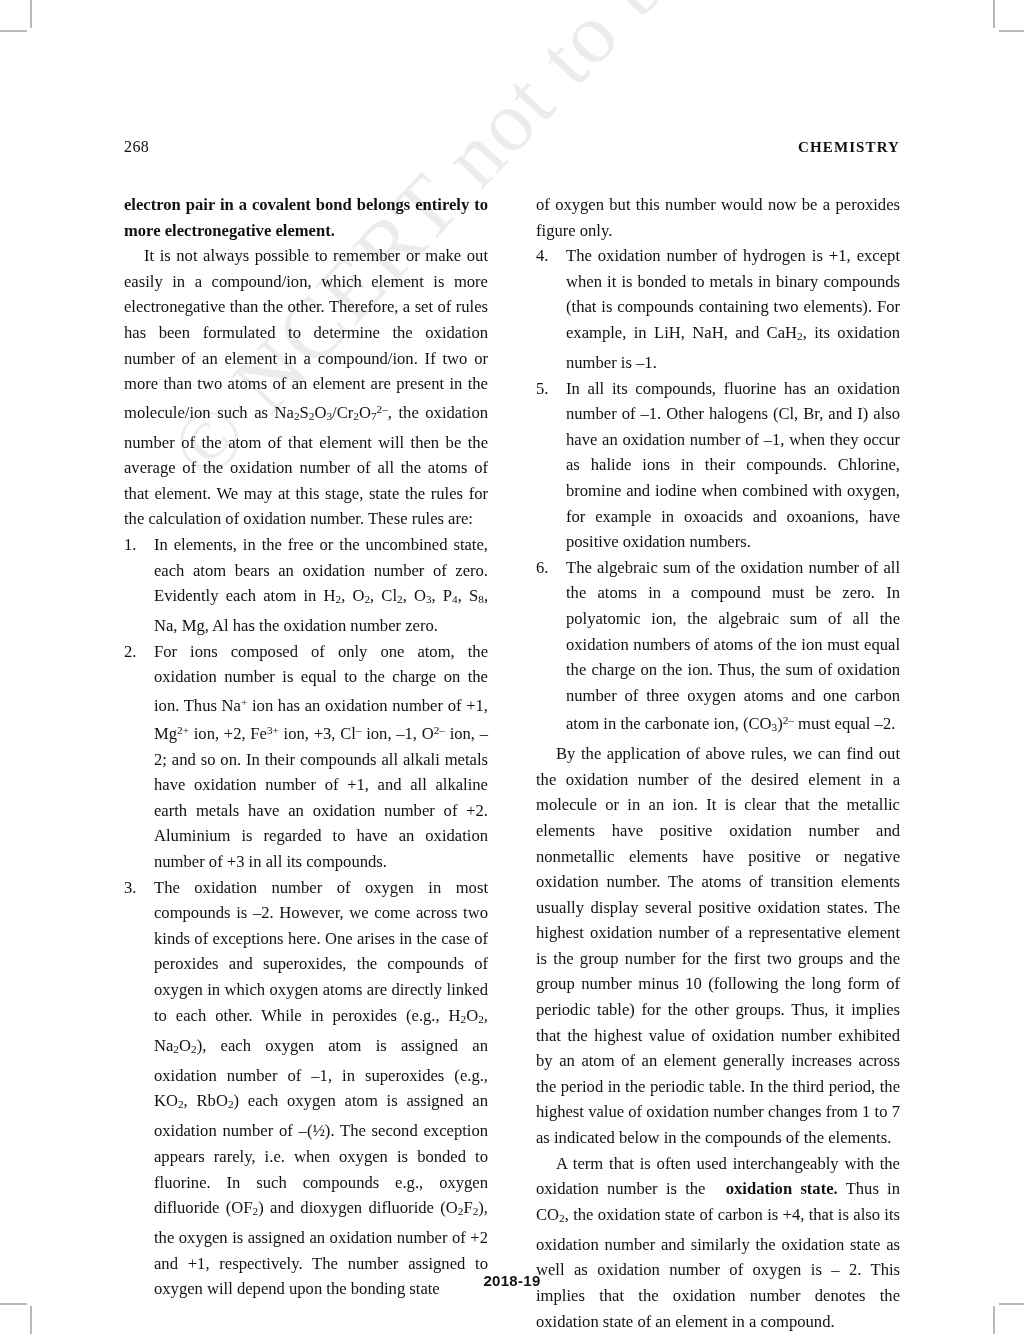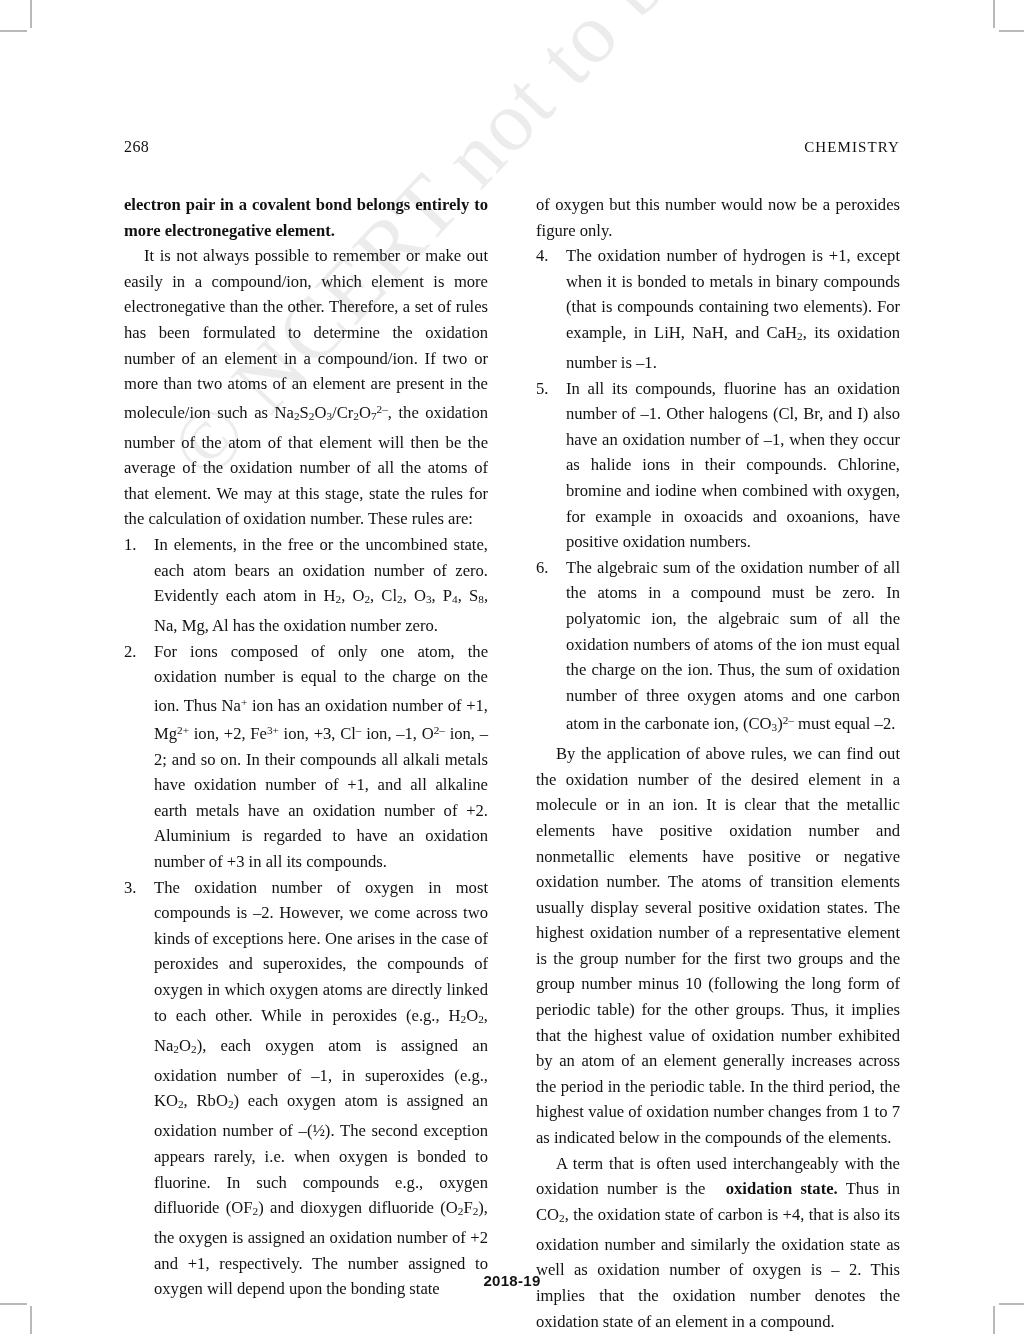--- a/index.html
+++ b/index.html
@@ -52,21 +52,21 @@
     left: 124px;
     top: 138px;
     width: 776px;
     display: flex;
     justify-content: space-between;
     align-items: baseline;
     font-size: 15.5px;
     letter-spacing: 0.4px;
   }
   .runhead .folio { font-size: 16px; }
-  .runhead .booktitle { font-size: 15px; letter-spacing: 1.1px; }
+  .runhead .booktitle { font-size: 15px; letter-spacing: 1.1px; font-weight: bold; }
 
   
   .columns {
     position: absolute;
     left: 124px;
     top: 192px;
     width: 776px;
     height: 1070px;
     display: flex;
     gap: 48px;

